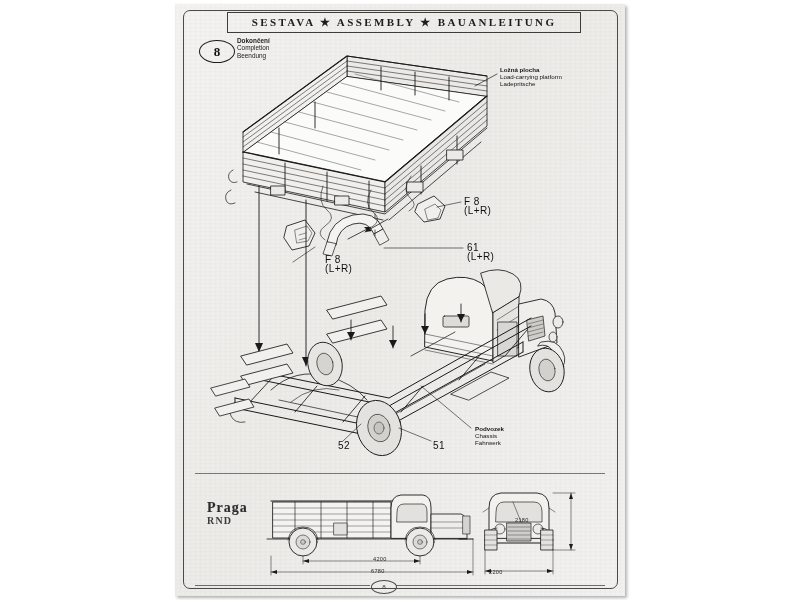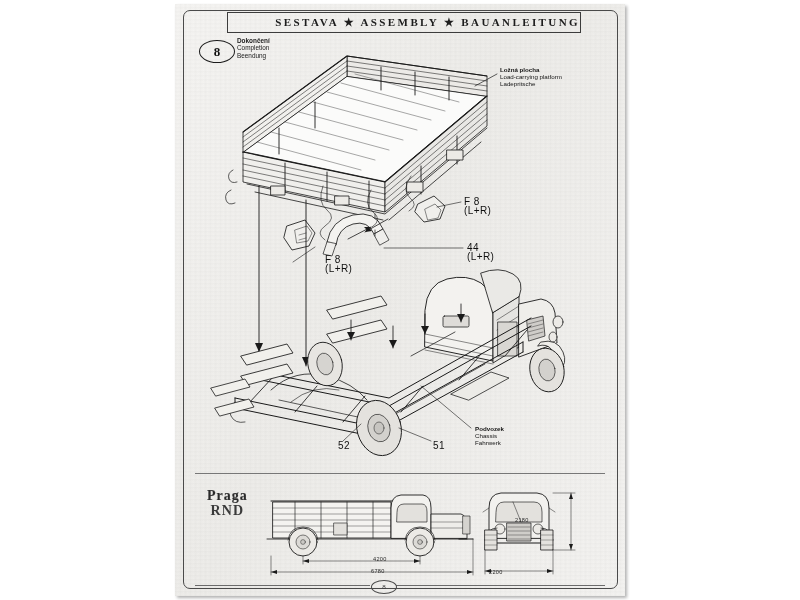--- a/index.html
+++ b/index.html
@@ -25,21 +25,21 @@
     pointer-events:none;
   }
   #page-frame{
     position:absolute;left:8px;top:6px;right:7px;bottom:7px;
     border:1.4px solid #4a4a4a;border-radius:7px;
   }
   
   #header-bar{
     position:absolute;left:52px;top:8px;width:352px;height:19px;
     border:1.1px solid #3c3c3c;
-    display:flex;align-items:center;justify-content:flex-end;
+    display:flex;align-items:center;justify-content:center;
     letter-spacing:2.4px;
   }
   #header-title{
     font-family:"Liberation Serif", serif;
     font-weight:bold;font-size:11px;color:#1d1d1d;
     white-space:nowrap;
   }
   
   #step-badge{
     position:absolute;left:24px;top:36px;width:34px;height:21px;
@@ -68,31 +68,31 @@
   #lbl-f8-left{left:150px;top:252px;text-align:left;}
   #lbl-52{left:151px;top:438px;padding-left:12px;}
   #lbl-51{left:258px;top:438px;text-align:center;}
   
   #divider{
     position:absolute;left:20px;top:469px;width:410px;height:0;
     border-top:1px solid #777;
   }
   
   #brand{
-    position:absolute;left:32px;top:484px;
-    text-align:center;
+    position:absolute;left:32px;top:496px;
+    text-align:left;
   }
   #brand-name{
     font-family:"Liberation Serif", serif;font-weight:bold;
     font-size:14px;letter-spacing:1px;color:#2a2a2a;
     -webkit-text-stroke:.2px #555;
   }
   #brand-model{
     font-family:"Liberation Serif", serif;font-weight:bold;
-    font-size:14px;letter-spacing:1.2px;color:#3a3a3a;margin-top:-1px;
+    font-size:10px;letter-spacing:1.2px;color:#3a3a3a;margin-top:-1px;
   }
   .dimtext{
     position:absolute;font-size:5.6px;color:#2a2a2a;letter-spacing:.3px;
   }
   #dim-wheelbase{left:198px;top:552px;}
   #dim-length{left:196px;top:564px;}
   #dim-height{left:340px;top:513px;}
   #dim-width{left:314px;top:565px;}
   
   #page-num{
@@ -355,21 +355,21 @@
     <div class="t1">Podvozek</div>
     <div>Chassis</div>
     <div>Fahrwerk</div>
   </div>
 
   <div class="partnum" id="lbl-f8-right">
     <div>F 8</div>
     <div>(L+R)</div>
   </div>
   <div class="partnum" id="lbl-39">
-    <div>44</div>
+    <div>61</div>
     <div>(L+R)</div>
   </div>
   <div class="partnum" id="lbl-f8-left">
     <div>F 8</div>
     <div>(L+R)</div>
   </div>
   <div class="partnum" id="lbl-52">52</div>
   <div class="partnum" id="lbl-51">51</div>
 
   <div id="divider"></div>

